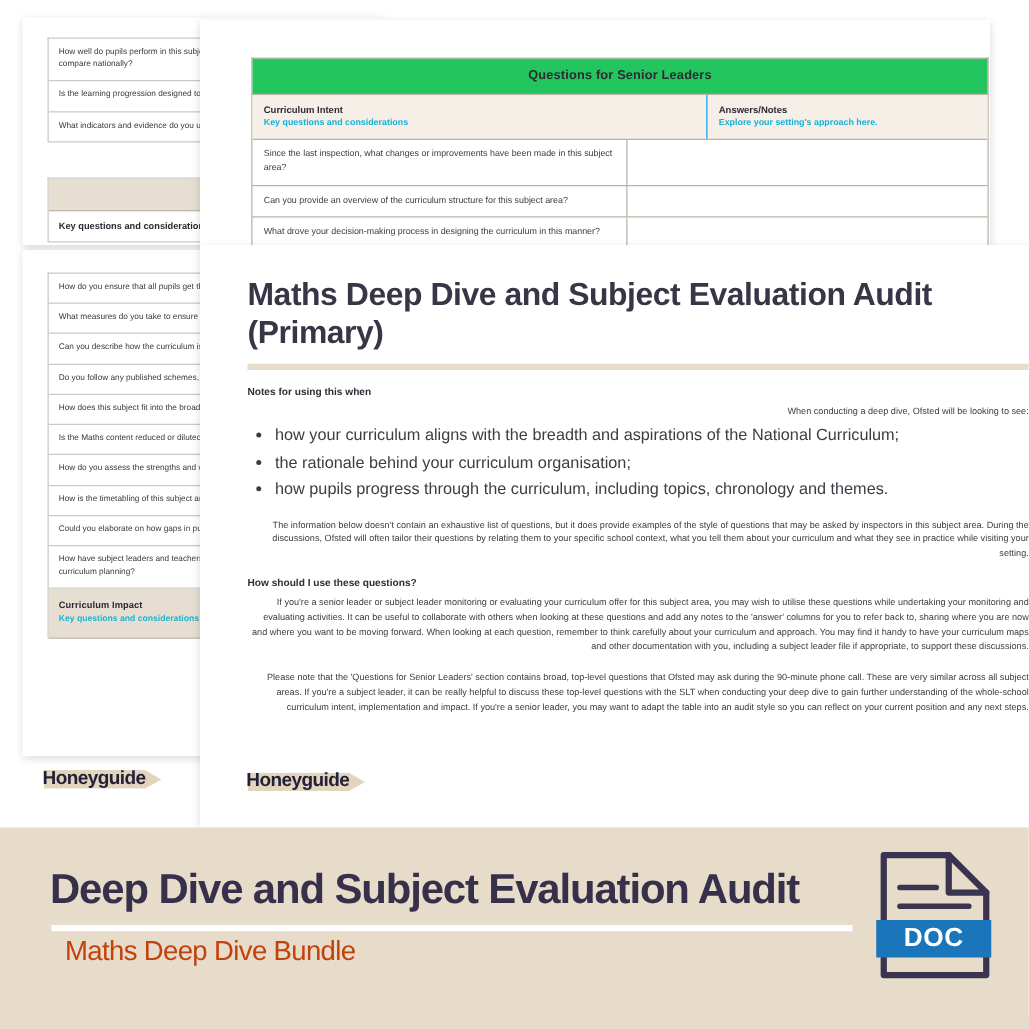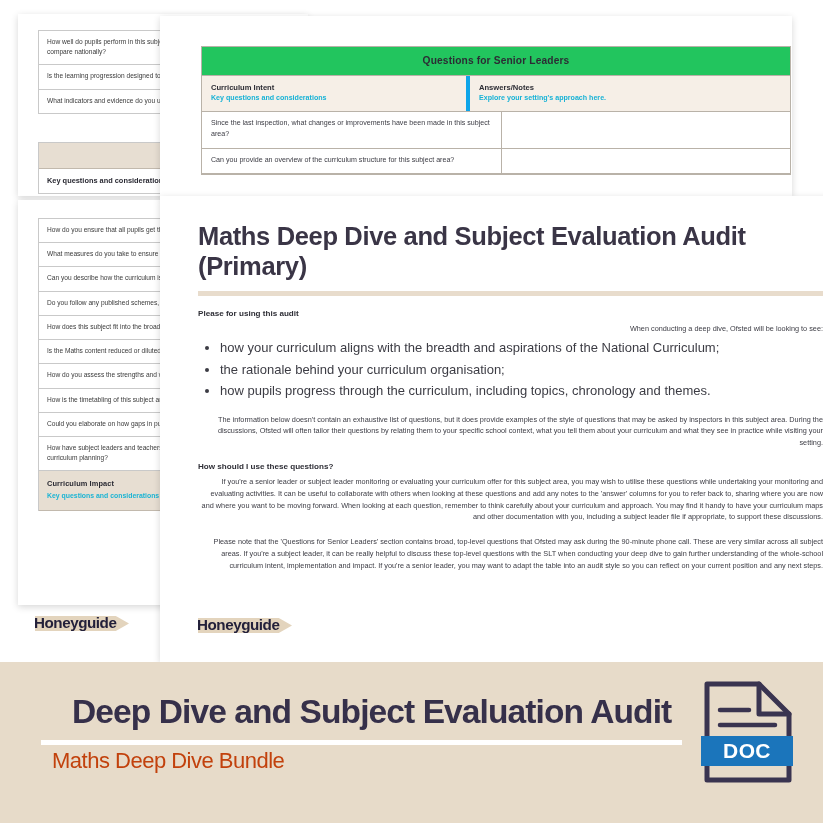--- a/index.html
+++ b/index.html
@@ -76,21 +76,21 @@
     border-bottom: 1px solid #b9b2a8;
     text-align: center;
     font-weight: bold;
     font-size: 10.2px;
     color: #2c2c34;
     padding: 8px 4px 9px 4px;
     letter-spacing: .15px;
   }
   .qsl-head-row { display: flex; background: #f6efe7; border-bottom: 1px solid #b9b2a8; }
   .qsl-head-cell { padding: 7px 9px 9px 9px; }
-  .qsl-head-cell.c1 { width: 268px; border-right: 4px solid #0ea5e9; }
+  .qsl-head-cell.c1 { width: 364px; border-right: 1px solid #0ea5e9; }
   .qsl-head-cell.c2 { flex: 1; }
   .qsl-h-main { font-weight: bold; font-size: 7.6px; color: #2c2c34; }
   .qsl-h-sub  { font-weight: bold; font-size: 7.1px; color: #16b2d6; margin-top: 2px; }
   .qsl-q-row { display: flex; border-bottom: 1px solid #b9b2a8; flex-direction: column; }
   .qsl-q-cell {
     width: 300px; border-right: 1px solid #b9b2a8;
     padding: 6px 9px 7px 9px;
     font-size: 7.1px; line-height: 1.6; color: #3b3b43;
   }
   .qsl-a-cell { flex: 1; }
@@ -159,21 +159,20 @@
     background: #e7dbc9;
   }
   #banner-title {
     position: absolute;
     left: 40px; top: 31px;
     font-size: 33.5px;
     font-weight: bold;
     color: #36304a;
     letter-spacing: -0.9px;
     white-space: nowrap;
-    margin-left: 32px;
   }
   #banner-rule {
     position: absolute;
     left: 41px; top: 78px;
     width: 641px; height: 5px;
     background: #ffffff;
   }
   #banner-sub {
     position: absolute;
     left: 52px; top: 86px;
@@ -255,33 +254,34 @@
         </div>
         <div class="qsl-q-row">
           <div class="qsl-q-cell">Since the last inspection, what changes or improvements have been made in this subject area?</div>
           <div class="qsl-a-cell"></div>
         </div>
         <div class="qsl-q-row">
           <div class="qsl-q-cell">Can you provide an overview of the curriculum structure for this subject area?</div>
           <div class="qsl-a-cell"></div>
         </div>
         <div class="qsl-q-row">
+          <div class="qsl-q-cell">What drove your decision-making process in designing the curriculum in this manner?</div>
           <div class="qsl-a-cell"></div>
         </div>
       </div>
     </div>
   </div>
 
   <div class="page-card" id="card-front">
     <div class="card-inner">
       <div id="doc-body">
         <div id="doc-title">Maths Deep Dive and Subject Evaluation Audit (Primary)</div>
         <div id="title-rule"></div>
 
-        <div class="doc-h">Please for using this audit</div>
+        <div class="doc-h">Notes for using this when</div>
         <div class="doc-p">When conducting a deep dive, Ofsted will be looking to see:</div>
         <ul class="doc-ul">
           <li>how your curriculum aligns with the breadth and aspirations of the National Curriculum;</li>
           <li>the rationale behind your curriculum organisation;</li>
           <li>how pupils progress through the curriculum, including topics, chronology and themes.</li>
         </ul>
         <div class="gap"></div>
         <div class="doc-p">The information below doesn't contain an exhaustive list of questions, but it does provide examples of the style of questions that may be asked by inspectors in this subject area. During the discussions, Ofsted will often tailor their questions by relating them to your specific school context, what you tell them about your curriculum and what they see in practice while visiting your setting.</div>
 
         <div class="doc-h">How should I use these questions?</div>

